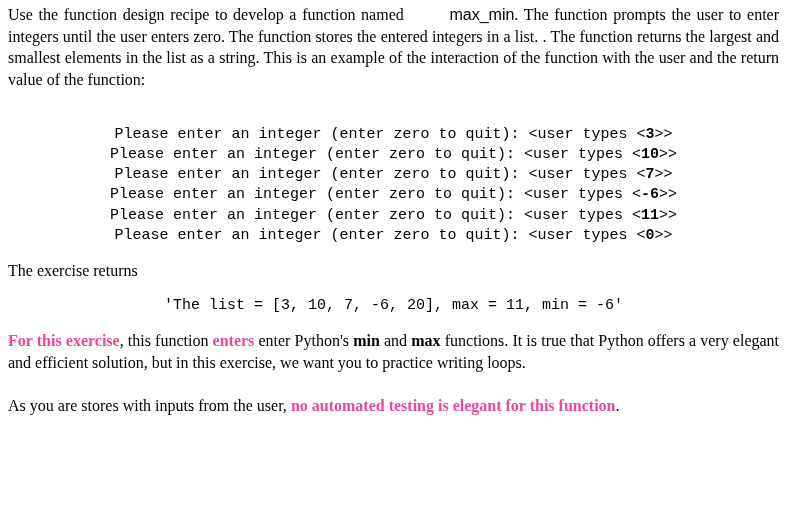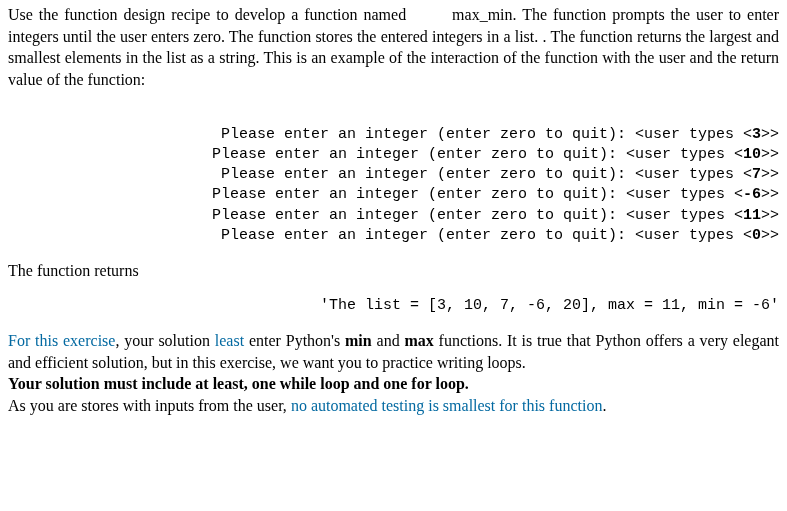--- a/index.html
+++ b/index.html
@@ -10,49 +10,49 @@
     padding: 4px 8px;
     width: 787px;
     box-sizing: border-box;
     line-height: 1.35;
     text-align: justify;
   }
   .mono {
     font-family: Consolas, "Courier New", monospace;
     font-size: 15px;
     white-space: pre;
-    text-align: right;
+    text-align: center;
     line-height: 1.35;
   }
   .code-name {
-    font-family: Liberation Serif, serif;
+    font-family: Liberation Sans, sans-serif;
     margin-left: 40px;
   }
-  .red { color: #0369a1; }
+  .red { color: #ec4899; font-weight: bold; }
   .bold { font-weight: bold; }
   .para { margin-bottom: 14px; }
   .block { margin-top: 6px; margin-bottom: 14px; }
 </style>
 </head>
 <body>
 
 <div class="para">
   <span>Use the function design recipe to develop a function named </span><span class="code-name">max_min</span><span>. The function prompts the user to enter integers until the user enters zero. The function stores the entered integers in a list. . The function returns the largest and smallest elements in the list as a string. This is an example of the interaction of the function with the user and the return value of the function:</span>
 </div>
 
 <div class="mono block">
 <span><span>Please enter an integer (enter zero to quit): &lt;user types &lt;</span><span class="bold">3</span><span>&gt;&gt;</span></span>
 <span><span>Please enter an integer (enter zero to quit): &lt;user types &lt;</span><span class="bold">10</span><span>&gt;&gt;</span></span>
 <span><span>Please enter an integer (enter zero to quit): &lt;user types &lt;</span><span class="bold">7</span><span>&gt;&gt;</span></span>
 <span><span>Please enter an integer (enter zero to quit): &lt;user types &lt;</span><span class="bold">-6</span><span>&gt;&gt;</span></span>
 <span><span>Please enter an integer (enter zero to quit): &lt;user types &lt;</span><span class="bold">11</span><span>&gt;&gt;</span></span>
 <span><span>Please enter an integer (enter zero to quit): &lt;user types &lt;</span><span class="bold">0</span><span>&gt;&gt;</span></span>
 </div>
 
-<div class="para">The function returns</div>
+<div class="para">The exercise returns</div>
 
 <div class="mono block">'The list = [3, 10, 7, -6, 20], max = 11, min = -6'</div>
 
 <div>
-  <span class="red">For this exercise</span><span>, your solution </span><span class="red">least</span><span> enter Python's </span><span class="bold">min</span><span> and </span><span class="bold">max</span><span> functions. It is true that Python offers a very elegant and efficient solution, but in this exercise, we want you to practice writing loops.</span><br>
-  <span class="bold">Your solution must include at least, one while loop and one for loop.</span><br>
-  <span>As you are stores with inputs from the user, </span><span class="red">no automated testing is smallest for this function</span><span>.</span>
+  <span class="red">For this exercise</span><span>, this function </span><span class="red">enters</span><span> enter Python's </span><span class="bold">min</span><span> and </span><span class="bold">max</span><span> functions. It is true that Python offers a very elegant and efficient solution, but in this exercise, we want you to practice writing loops.</span><br>
+  <br>
+  <span>As you are stores with inputs from the user, </span><span class="red">no automated testing is elegant for this function</span><span>.</span>
 </div>
 
 </body></html>

